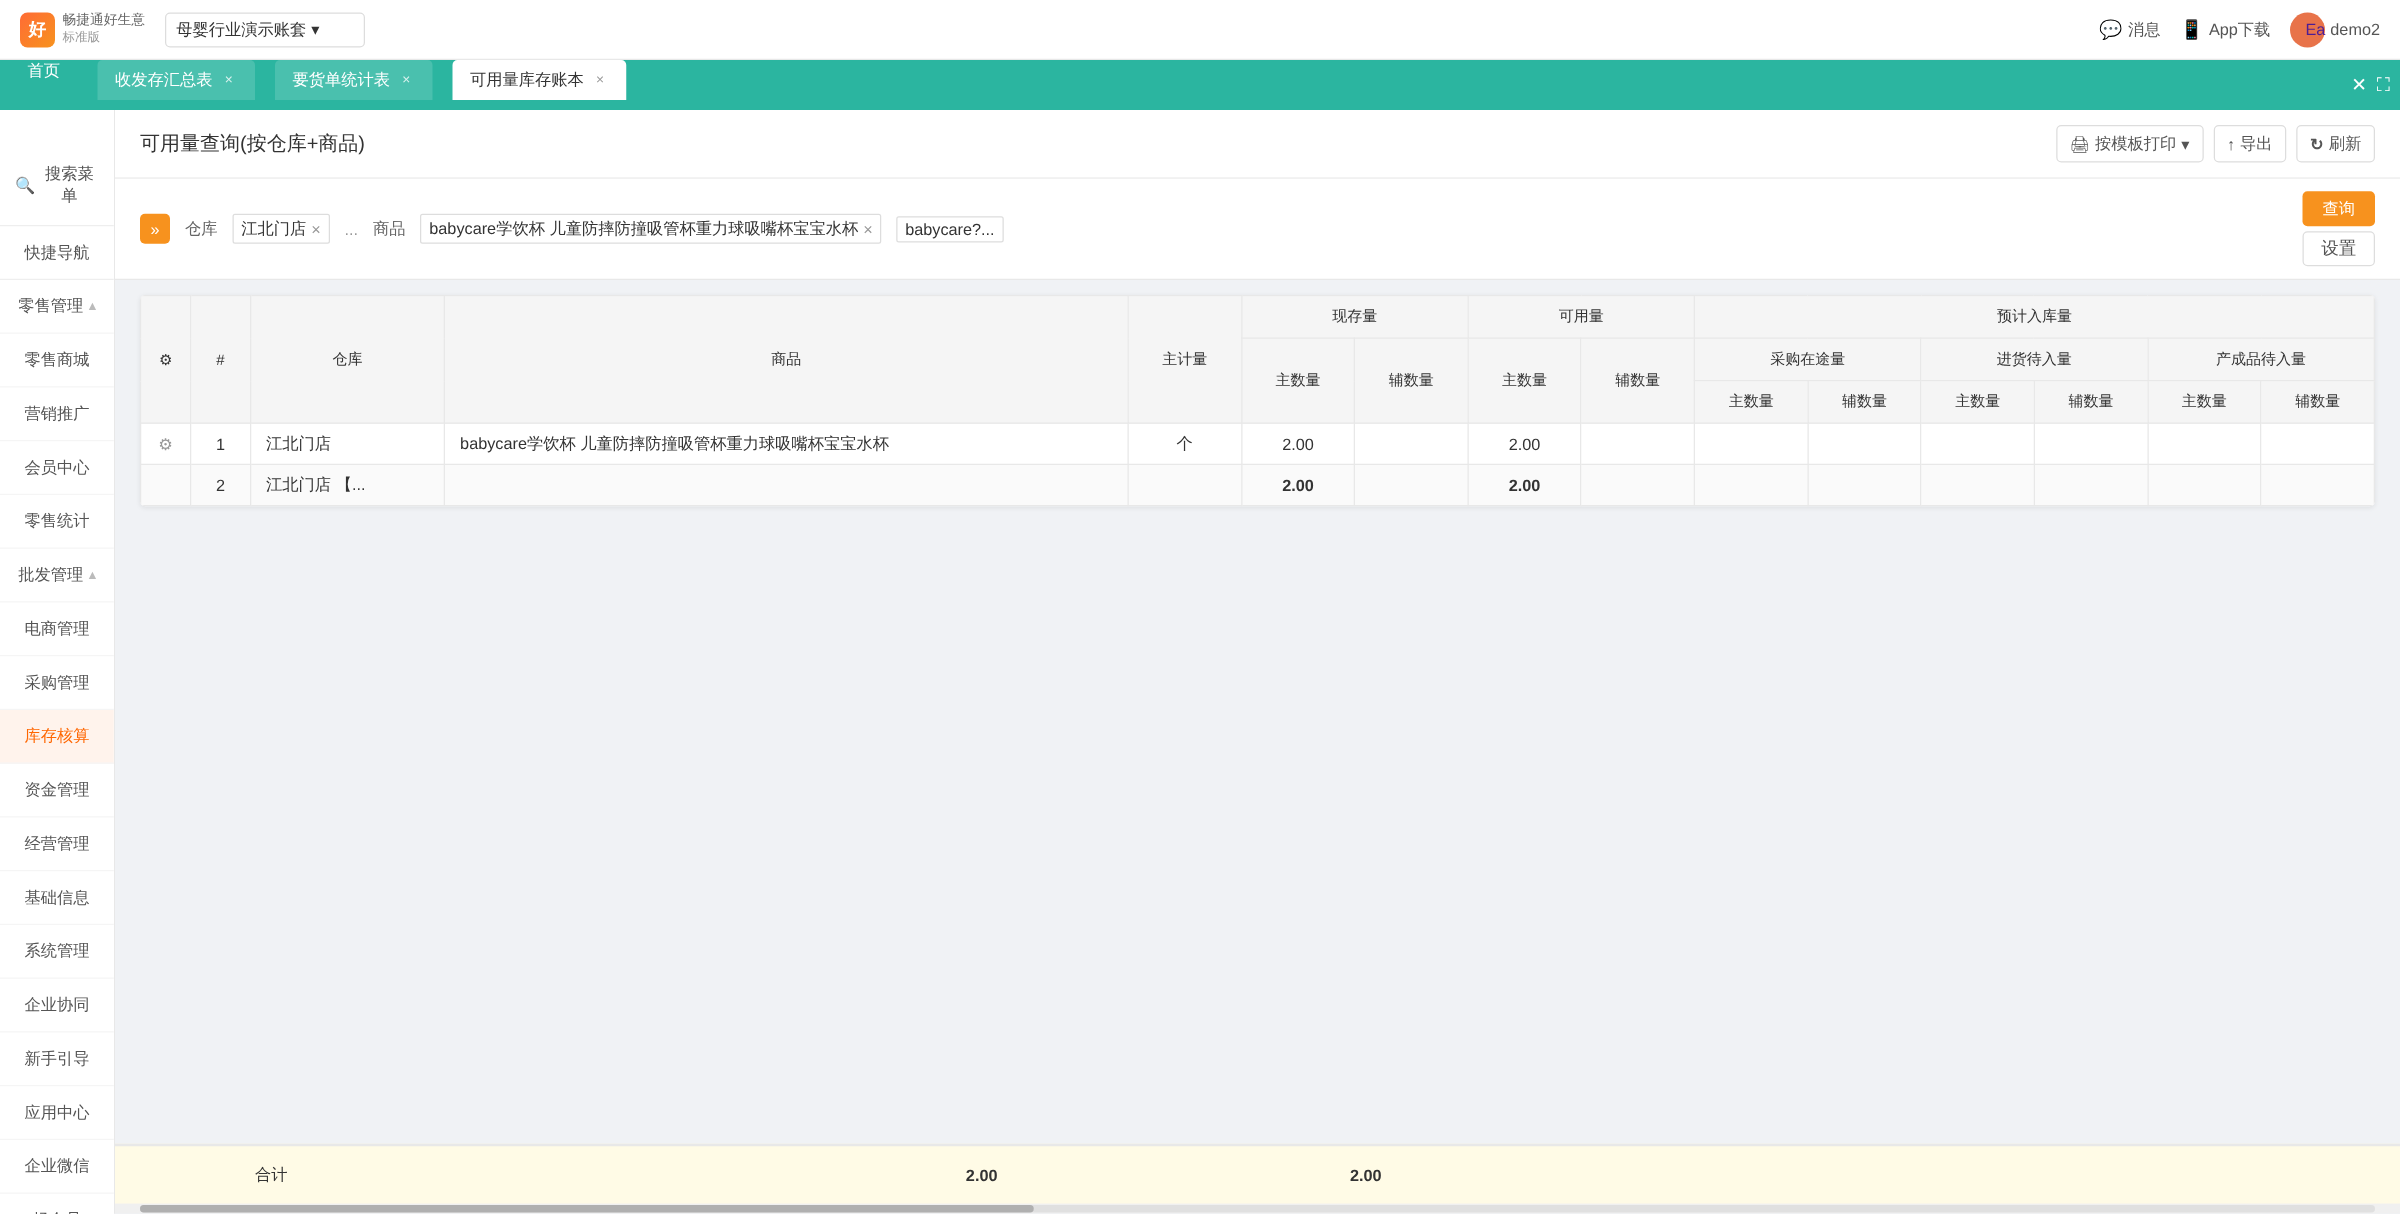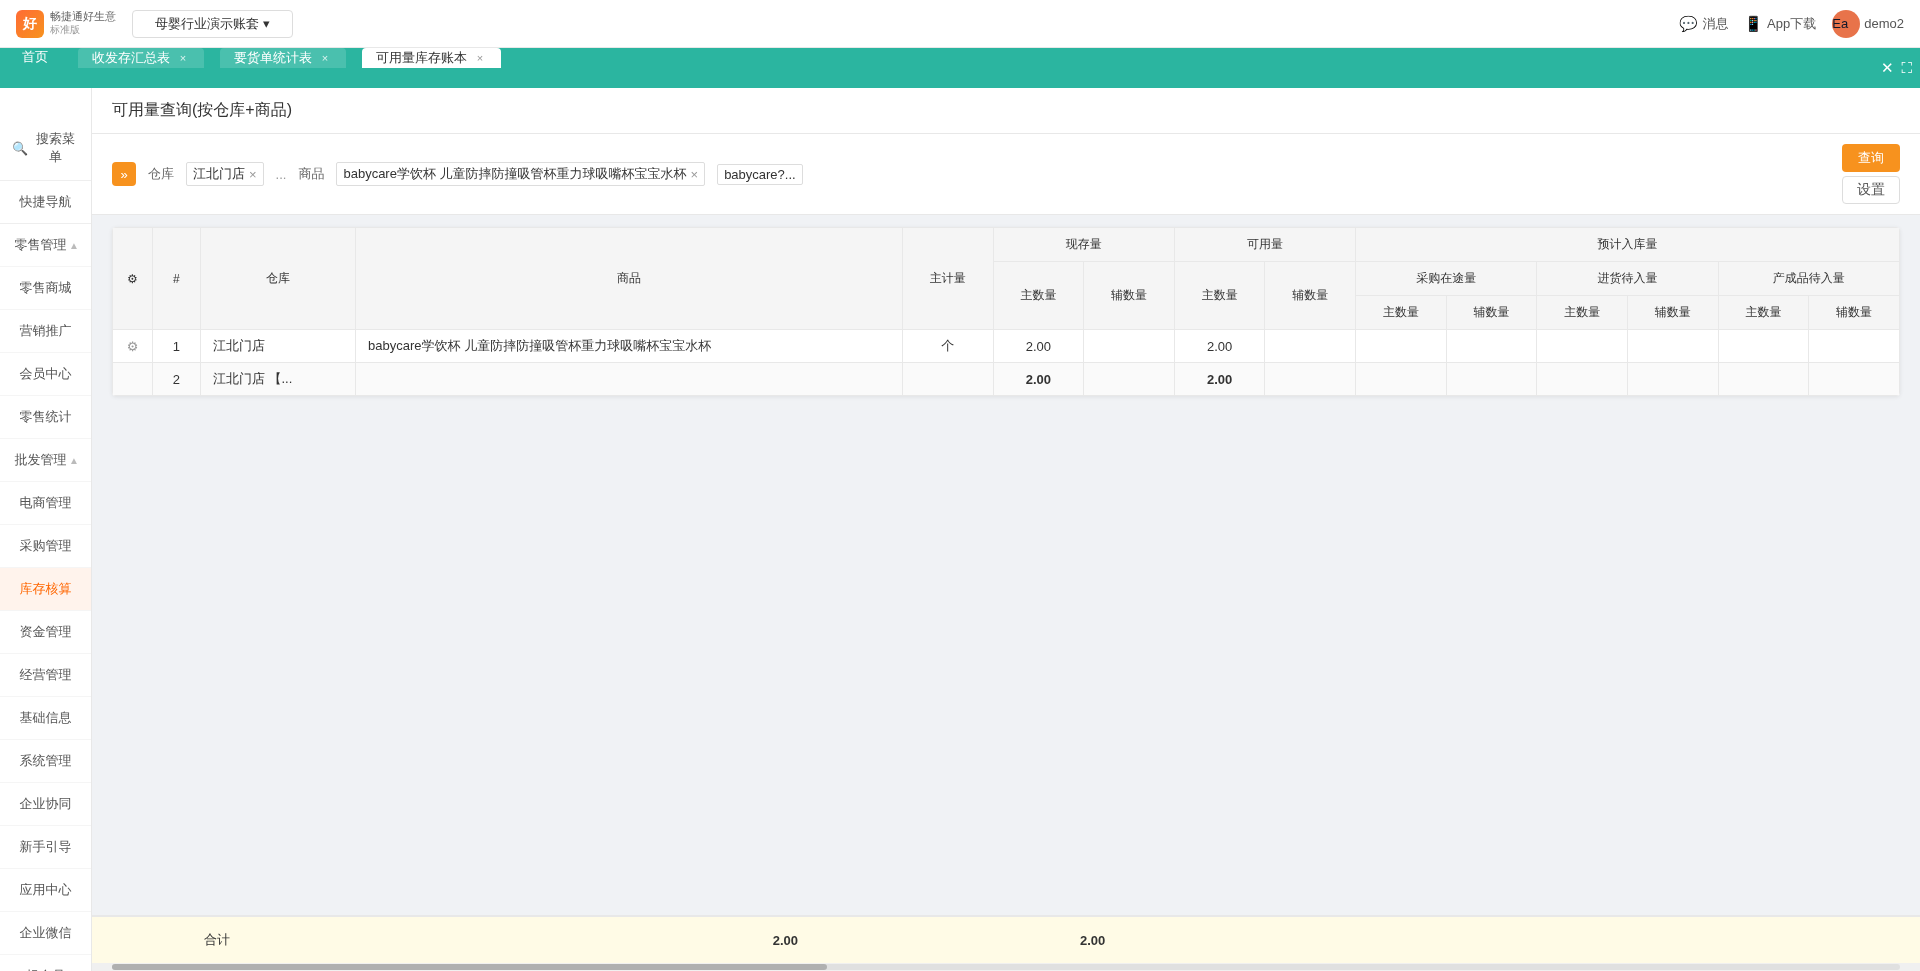--- a/index.html
+++ b/index.html
@@ -25,46 +25,46 @@
       width: 28px; height: 28px;
       background: linear-gradient(135deg, #ff6b35, #f7931e);
       border-radius: 6px;
       display: flex; align-items: center; justify-content: center;
       color: #fff; font-size: 14px; font-weight: bold;
     }
     .logo-text { font-size: 11px; color: #666; line-height: 1.2; }
     .logo-subtitle { font-size: 10px; color: #999; }
     .top-bar-selector {
       display: flex; align-items: center; gap: 4px;
-      border: 1px solid #ddd; border-radius: 4px; padding: 4px 22px;
+      border: 1px solid #ddd; border-radius: 4px; padding: 4px 8px;
       background: #fff; cursor: pointer; min-width: 160px;
     }
     .top-bar-selector span { color: #333; font-size: 13px; }
     .top-bar-right {
       margin-left: auto; display: flex; align-items: center; gap: 16px;
     }
     .top-bar-right-item {
       display: flex; align-items: center; gap: 4px; cursor: pointer; color: #555; font-size: 13px;
     }
     .avatar {
       width: 28px; height: 28px; border-radius: 50%; background: #e8734a;
-      display: flex; align-items: center; justify-content: flex-start; color: #0f172a; font-size: 12px;
+      display: flex; align-items: center; justify-content: flex-end; color: #4c1d95; font-size: 12px;
     }
 
     
     .nav-tabs {
       height: 40px;
       background: #2bb5a0;
       display: flex;
       padding: 0 0 0 8px;
       gap: 16px;
       position: relative;
     }
     .nav-tab {
-      height: 20px;
+      height: 32px;
       display: flex; align-items: center; padding: 0 14px;
       border-radius: 4px 4px 0 0;
       cursor: pointer; color: #fff; font-size: 13px; gap: 6px;
       background: rgba(255,255,255,0.15);
     }
     .nav-tab.active {
       background: #fff; color: #333; border-radius: 4px 4px 0 0;
     }
     .nav-tab-close {
       font-size: 11px; color: rgba(255,255,255,0.8); cursor: pointer;
@@ -356,20 +356,35 @@
     </div>
     <div class="sidebar-item">
       <span class="item-label">畅会员</span>
     </div>
   </div>
 
   <div class="content">
 
     <div class="page-header">
       <span class="page-title">可用量查询(按仓库+商品)</span>
+      <div class="page-actions">
+        <button class="btn-action">
+          <span class="icon-print"></span>
+          <span>按模板打印</span>
+          <span class="chevron-down"></span>
+        </button>
+        <button class="btn-action">
+          <span class="icon-export"></span>
+          <span>导出</span>
+        </button>
+        <button class="btn-action">
+          <span class="icon-refresh"></span>
+          <span>刷新</span>
+        </button>
+      </div>
     </div>
 
     <div class="filter-area">
       <button class="filter-expand-btn">
         <span>»</span>
       </button>
       <div class="filter-row">
         <span class="filter-label">仓库</span>
         <div class="filter-tag">
           <span>江北门店</span>

